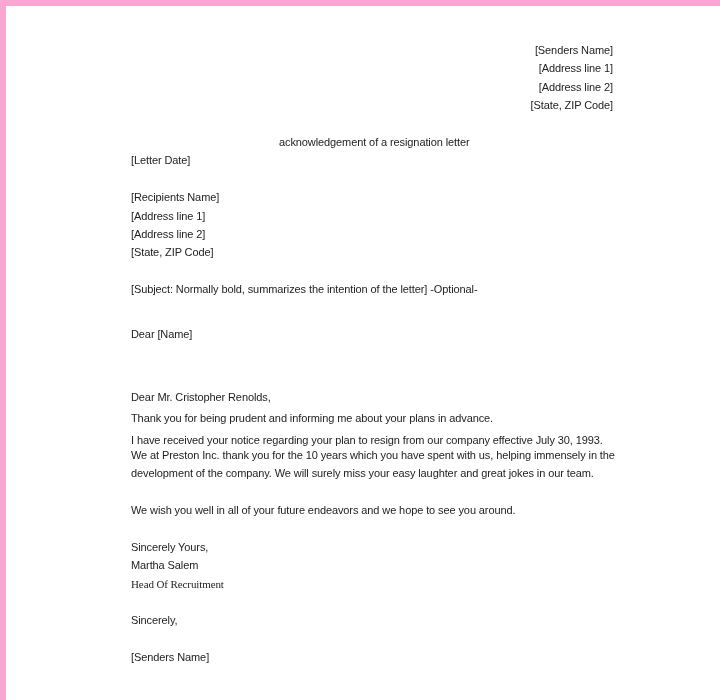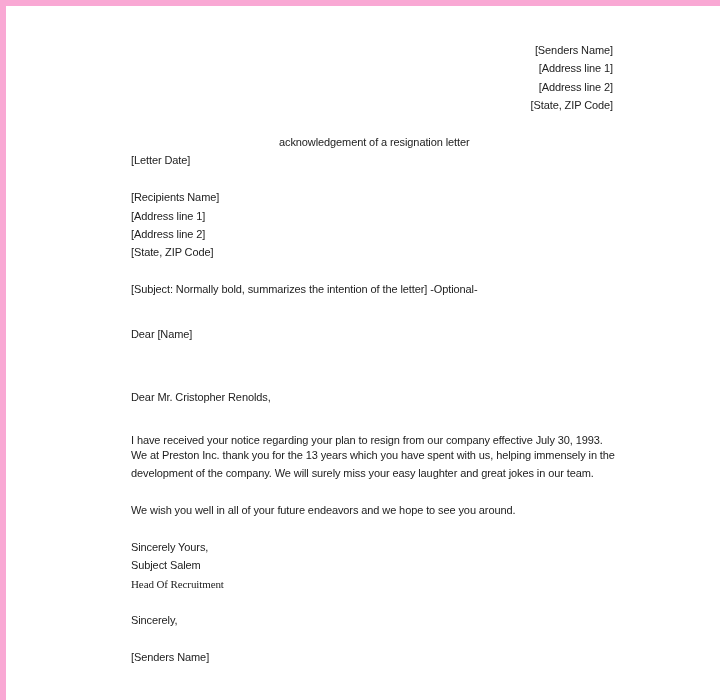--- a/index.html
+++ b/index.html
@@ -61,25 +61,26 @@
   <div class="line left" style="top:203px;">[Address line 1]</div>
   <div class="line left" style="top:221px;">[Address line 2]</div>
   <div class="line left" style="top:239px;">[State, ZIP Code]</div>
 
   <div class="line left" style="top:276px;">[Subject: Normally bold, summarizes the intention of the letter] -Optional-</div>
 
   <div class="line left" style="top:313px;margin-top:8px;">Dear [Name]</div>
   <div class="line left" style="top:352px;margin-top:32px;">Dear Mr. Cristopher Renolds,</div>
 
   <div class="line left" style="top:387px;margin-top:40px;">I have received your notice regarding your plan to resign from our company effective July 30, 1993.</div>
+  <div class="line left" style="top:405px;">Thank you for being prudent and informing me about your plans in advance.</div>
 
-  <div class="line left" style="top:442px;">We at Preston Inc. thank you for the 13 years which you have spent with us, helping immensely in the</div>
+  <div class="line left" style="top:442px;">We at Preston Inc. thank you for the 10 years which you have spent with us, helping immensely in the</div>
   <div class="line left" style="top:497px;">We wish you well in all of your future endeavors and we hope to see you around.</div>
 
   <div class="line left" style="top:460px;">development of the company. We will surely miss your easy laughter and great jokes in our team.</div>
 
   <div class="line left" style="top:534px;">Sincerely Yours,</div>
-  <div class="line left" style="top:552px;">Subject Salem</div>
+  <div class="line left" style="top:552px;">Martha Salem</div>
   <div class="line left" style="top:571px;font-family:Liberation Serif, serif;">Head Of Recruitment</div>
   <div class="line left" style="top:607px;">Sincerely,</div>
   <div class="line left" style="top:644px;">[Senders Name]</div>
 
 </div>
 
 </body></html>

